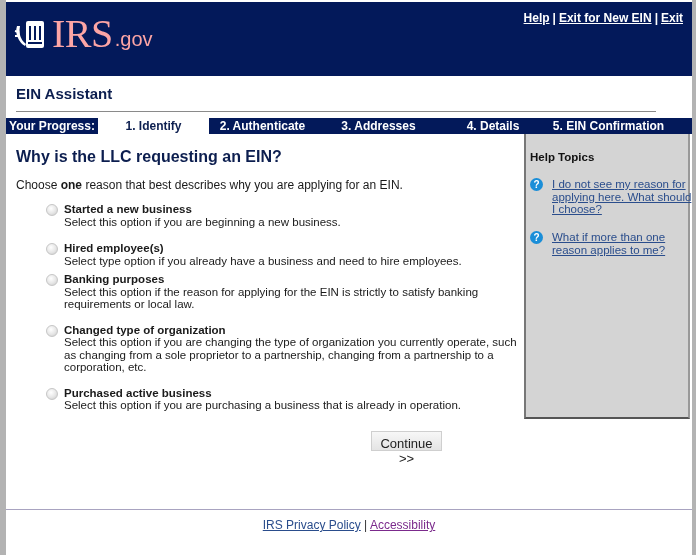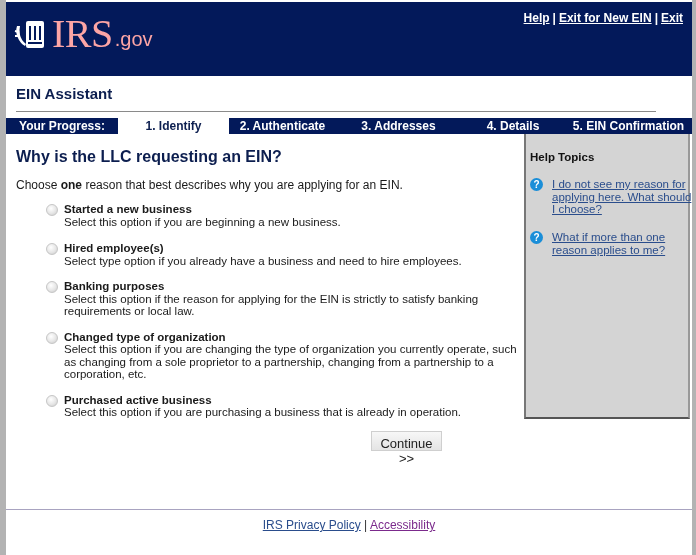--- a/index.html
+++ b/index.html
@@ -39,21 +39,21 @@
     position:absolute; left:10px; top:85px; font-size:15px; font-weight:bold; color:#0c1e4f;
   }
   .title-rule {
     position:absolute; left:10px; top:111px; width:640px; height:1px; background:#8a8a8a;
   }
   .progress {
     position:absolute; left:0; top:118px; width:686px; height:16px; background:#03195a;
     display:flex; font-size:12px; font-weight:bold; color:#fff; line-height:16px;
   }
   .progress .cell { text-align:center; }
-  .progress .label { width:112px;text-align:center; }
+  .progress .label { width:92px;text-align:center; }
   .progress .step { cursor:default; }
   .progress .active { background:#ffffff; color:#0c1e4f; }
   .main { position:absolute; left:10px; top:148px; width:505px; }
   .question { font-size:16px; font-weight:bold; color:#0c1e4f; margin:0; }
   .instruction { font-size:12px; color:#1a1a1a; margin-top:12px; }
   .instruction b { font-weight:bold; }
   .options { margin-top:11px; }
   .option { position:relative; padding-left:48px; margin-bottom:13px; font-size:11.5px; color:#1a1a1a; line-height:12.5px; }
   .radio {
     position:absolute; left:30px; top:1px; width:12px; height:12px; border-radius:50%;
@@ -134,21 +134,21 @@
   <div class="main">
     <h2 class="question">Why is the LLC requesting an EIN?</h2>
     <div class="instruction"><span>Choose </span><b>one</b><span> reason that best describes why you are applying for an EIN.</span></div>
 
     <div class="options">
       <div class="option" style="margin-bottom:14px">
         <span class="radio"></span>
         <span class="opt-title">Started a new business</span>
         <span class="opt-desc">Select this option if you are beginning a new business.</span>
       </div>
-      <div class="option" style="margin-bottom:13px">
+      <div class="option" style="margin-bottom:6px">
         <span class="radio"></span>
         <span class="opt-title">Hired employee(s)</span>
         <span class="opt-desc">Select type option if you already have a business and need to hire employees.</span>
       </div>
       <div class="option" style="margin-bottom:13px">
         <span class="radio"></span>
         <span class="opt-title">Banking purposes</span>
         <span class="opt-desc">Select this option if the reason for applying for the EIN is strictly to satisfy banking requirements or local law.</span>
       </div>
       <div class="option" style="margin-bottom:13px">

